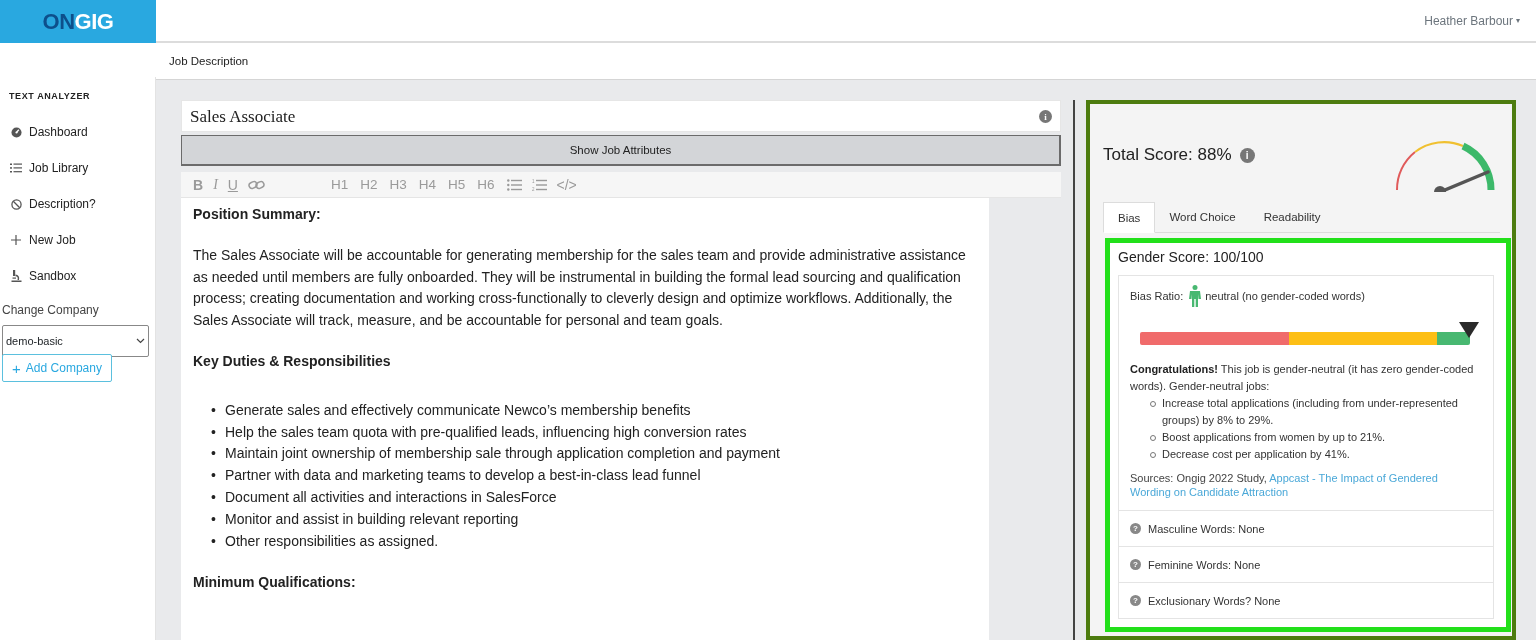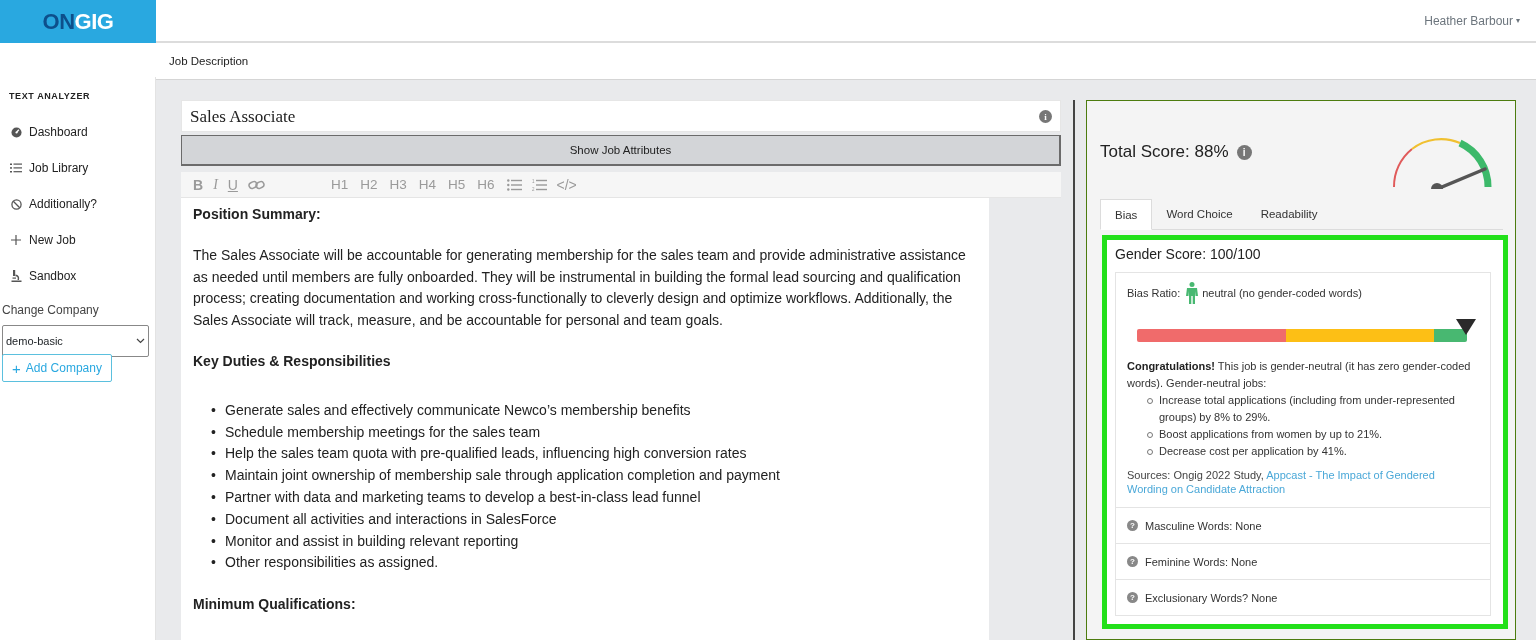--- a/index.html
+++ b/index.html
@@ -45,21 +45,21 @@
   .doc { position: absolute; left: 0; top: 98px; width: 808px; bottom: 0; background: #fff; padding: 6px 12px; font-size: 14px; line-height: 21.8px; color: #222; }
   .doc h4 { font-size: 14px; font-weight: 700; margin-bottom: 19px; }
   .doc p { margin-bottom: 19px; }
   .doc ul { list-style: none; margin-top: 27px; margin-bottom: 20px; padding-left: 18px; }
   .doc ul li { position: relative; padding-left: 14px; }
   .doc ul li::before { content: "\2022"; position: absolute; left: 0; top: 0; }
 
   .divider-line { position: absolute; left: 917px; top: 20px; bottom: 0; width: 2px; background: #444; }
 
   
-  .score-panel { position: absolute; left: 930px; top: 20px; width: 430px; bottom: 0; background: #f4f4f4; border: 1px solid #4d7c0f; }
+  .score-panel { position: absolute; left: 930px; top: 20px; width: 430px; bottom: 0; background: #f4f4f4; border: 4px solid #4d7c0f; }
   .total-score { position: absolute; left: 13px; top: 41px; font-size: 17px; color: #222; display: flex; align-items: center; }
   .total-score .i { width: 15px; height: 15px; border-radius: 50%; background: #777; color: #fff; font-size: 10px; font-weight: 700; display: inline-flex; align-items: center; justify-content: center; margin-left: 8px; cursor: pointer; }
   .gauge { position: absolute; left: 300px; top: 18px; width: 110px; height: 70px; }
 
   .tabs { position: absolute; left: 13px; top: 98px; right: 12px; height: 31px; border-bottom: 1px solid #dcdcdc; display: flex; }
   .tab { padding: 0 14px; font-size: 11.5px; color: #333; display: flex; align-items: center; cursor: pointer; }
   .tab.active { background: #fff; border: 1px solid #dcdcdc; border-bottom: 1px solid #fff; margin-bottom: -1px; }
 
   .bias-box { position: absolute; left: 15px; top: 134px; width: 406px; height: 394px; border: 5px solid #22e01a; background: #fff; }
   .gender-score { position: absolute; left: 8px; top: 6px; font-size: 14px; color: #222; }
@@ -122,21 +122,21 @@
     </span>
     <span>Job Library</span>
   </div>
   <div class="nav-item" style="top:120px">
     <span class="ico">
       <svg width="11" height="11" viewBox="0 0 12 12">
           <circle cx="6" cy="6" r="5" fill="none" stroke="#555" stroke-width="1.4"></circle>
           <path d="M2.5 2.5 L9.5 9.5" stroke="#555" stroke-width="1.4"></path>
         </svg>
     </span>
-    <span>Additionally?</span>
+    <span>Description?</span>
   </div>
   <div class="nav-item" style="top:156px">
     <span class="ico">
       <svg width="10" height="10" viewBox="0 0 10 10">
           <path d="M5 0 V10 M0 5 H10" stroke="#555" stroke-width="1.2"></path>
         </svg>
     </span>
     <span>New Job</span>
   </div>
   <div class="nav-item" style="top:192px">
@@ -224,21 +224,20 @@
       </span>
       <span class="tb">&lt;/&gt;</span>
     </div>
 
     <div class="doc">
       <h4>Position Summary:</h4>
       <p>The Sales Associate will be accountable for generating membership for the sales team and provide administrative assistance as needed until members are fully onboarded. They will be instrumental in building the formal lead sourcing and qualification process; creating documentation and working cross-functionally to cleverly design and optimize workflows. Additionally, the Sales Associate will track, measure, and be accountable for personal and team goals.</p>
       <h4 style="margin-bottom:0">Key Duties &amp; Responsibilities</h4>
       <ul>
         <li>Generate sales and effectively communicate Newco’s membership benefits</li>
-        <li>Schedule membership meetings for the sales team</li>
         <li>Help the sales team quota with pre-qualified leads, influencing high conversion rates</li>
         <li>Maintain joint ownership of membership sale through application completion and payment</li>
         <li>Partner with data and marketing teams to develop a best-in-class lead funnel</li>
         <li>Document all activities and interactions in SalesForce</li>
         <li>Monitor and assist in building relevant reporting</li>
         <li>Other responsibilities as assigned.</li>
       </ul>
       <h4>Minimum Qualifications:</h4>
     </div>
   </div>

